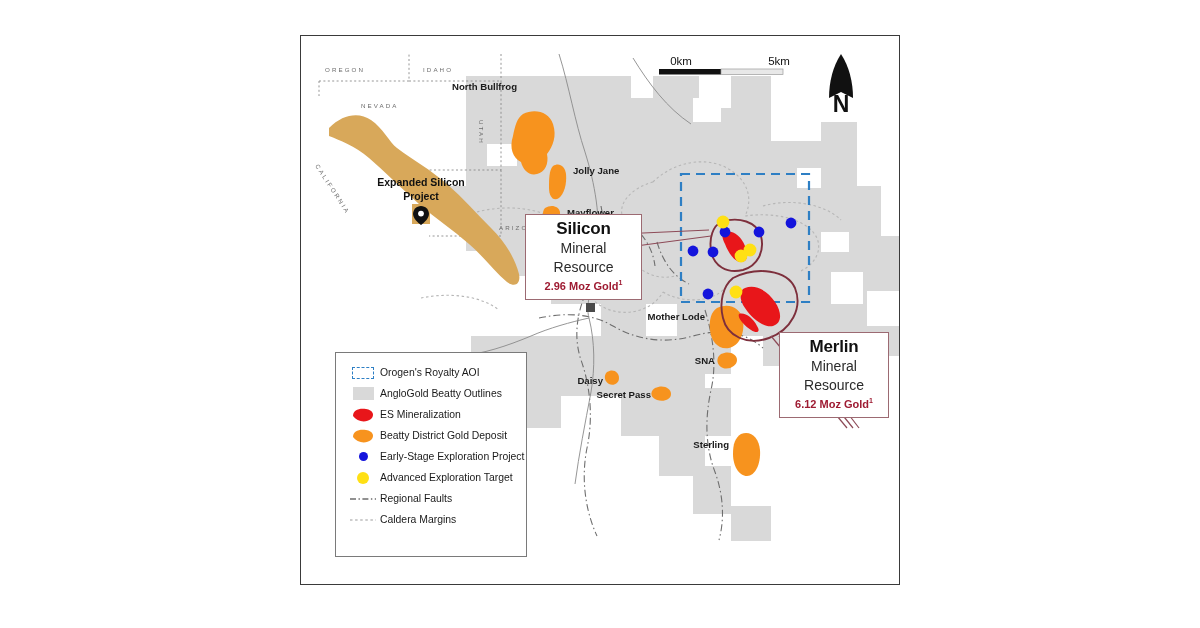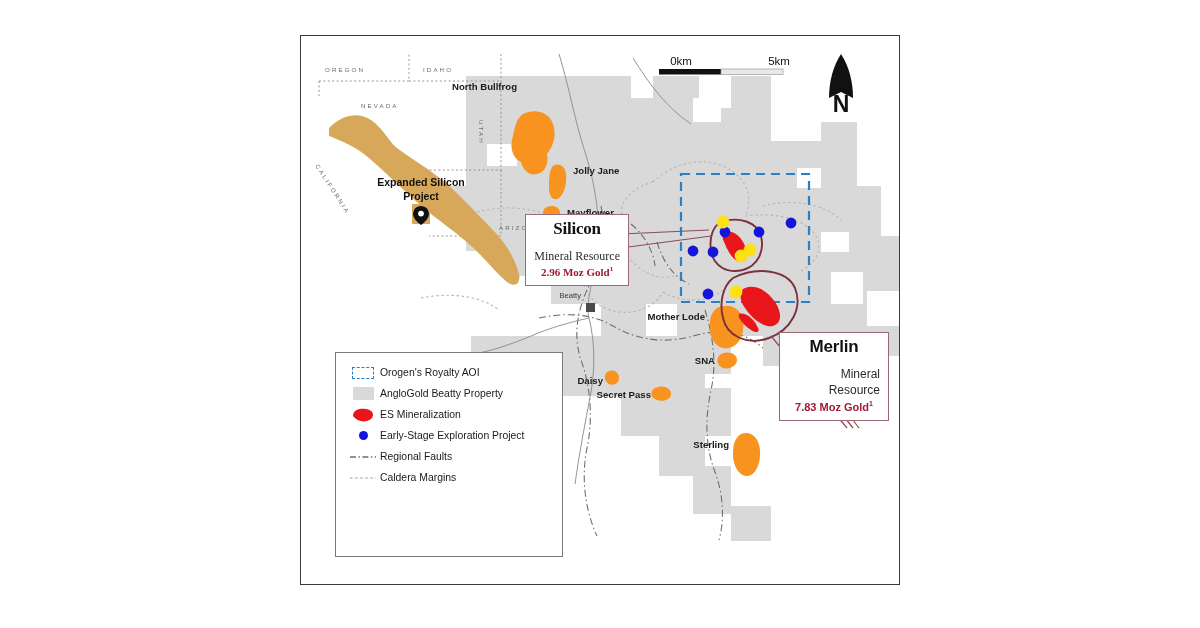--- a/index.html
+++ b/index.html
@@ -21,26 +21,26 @@
   .dep-label{font-size:9.6px;font-weight:bold;fill:#1a1a1a;
              font-family:"Liberation Sans",sans-serif;}
   .town-label{font-size:7.6px;fill:#3a3a3a;font-family:"Liberation Sans",sans-serif;}
   .scale-label{font-size:11.5px;fill:#111;font-family:"Liberation Sans",sans-serif;}
 
   
   .callout{position:absolute;background:#ffffff;border:1px solid #9c6a72;
            box-sizing:border-box;text-align:center;padding:5px 8px 6px;}
   .callout .c-title{font-size:17px;font-weight:bold;color:#111;line-height:1.05;
                     letter-spacing:-0.2px;}
-  .callout .c-sub{font-size:12px;color:#2b2b2b;line-height:1.35;margin-top:10px;text-align:right;}
+  .callout .c-sub{font-size:14px;color:#2b2b2b;line-height:1.35;margin-top:1px;}
   .callout .c-val{font-size:11px;font-weight:bold;color:#9e1b32;line-height:1.3;margin-top:1px;}
   .callout .c-val sup{font-size:7px;vertical-align:super;font-weight:bold;}
 
   
-  #legend{position:absolute;left:34px;top:316px;width:228px;height:205px;
+  #legend{position:absolute;left:34px;top:316px;width:192px;height:205px;
           background:#ffffff;border:1px solid #7a7a7a;box-sizing:border-box;
           padding:9px 8px 6px 10px;}
   .leg-row{display:flex;align-items:center;height:21px;}
   .leg-sym{width:34px;flex:0 0 34px;display:flex;align-items:center;justify-content:center;}
   .leg-txt{font-size:10.4px;color:#1a1a1a;white-space:nowrap;
            font-family:"Liberation Sans",sans-serif;}
   .sym-aoi{width:22px;height:12px;border:1.8px dashed #2e7fc4;box-sizing:border-box;}
   .sym-prop{width:21px;height:13px;background:#d9d9d9;}
   .sym-dotblue{width:9px;height:9px;border-radius:50%;background:#1414dc;}
   .sym-dotyellow{width:12px;height:12px;border-radius:50%;background:#ffe014;}
@@ -220,66 +220,80 @@
     </g>
 
     <g transform="translate(524,18)">
       <path d="M16 0 C24 12 28 28 28 44 L16 38 Z" fill="#111111"></path>
       <path d="M16 0 C8 12 4 28 4 44 L16 38 Z" fill="#111111"></path>
       <path d="M16 0 C8 12 4 28 4 44 L16 38 Z" fill="#ffffff" opacity="0"></path>
       <text x="16" y="58" text-anchor="middle" style="font-size:23px;font-weight:bold;fill:#111;font-family:'Liberation Sans',sans-serif;">N</text>
     </g>
   </svg>
 
-  <div class="callout" style="left:224px;top:178px;width:104px;font-family:Liberation Serif, serif;">
+  <div class="callout" style="left:224px;top:178px;width:117px;">
     <div class="c-title">Silicon</div>
     <div class="c-sub">Mineral Resource</div>
     <div class="c-val"><span>2.96 Moz Gold</span><sup>1</sup></div>
   </div>
 
   <div class="callout" style="left:478px;top:296px;width:110px;">
     <div class="c-title">Merlin</div>
     <div class="c-sub">Mineral Resource</div>
-    <div class="c-val"><span>7.83 Moz Gold</span><sup>1</sup></div>
+    <div class="c-val"><span>6.12 Moz Gold</span><sup>1</sup></div>
   </div>
 
   <div id="legend">
 
     <div class="leg-row">
       <span class="leg-sym">
         <span class="sym-aoi"></span>
           </span>
       <span class="leg-txt">Orogen's Royalty AOI</span>
     </div>
 
     <div class="leg-row">
       <span class="leg-sym">
         <span class="sym-prop"></span>
           </span>
-      <span class="leg-txt">AngloGold Beatty Property</span>
+      <span class="leg-txt">AngloGold Beatty Outlines</span>
     </div>
 
 
     <div class="leg-row">
       <span class="leg-sym">
         <svg width="26" height="16" viewBox="0 0 26 16">
           <path d="M3 9 C3 3 9 1 16 2 C23 3 25 8 21 12 C16 16 7 15 3 9 Z" fill="#e8161a"></path>
             </svg>
           </span>
       <span class="leg-txt">ES Mineralization</span>
     </div>
 
+    <div class="leg-row">
+      <span class="leg-sym">
+        <svg width="26" height="16" viewBox="0 0 26 16">
+          <path d="M3 9 C3 3 9 1 16 2 C23 3 25 8 21 12 C16 16 7 15 3 9 Z" fill="#f7931e"></path>
+            </svg>
+          </span>
+      <span class="leg-txt">Beatty District Gold Deposit</span>
+    </div>
 
     <div class="leg-row">
       <span class="leg-sym">
         <span class="sym-dotblue"></span>
           </span>
       <span class="leg-txt">Early-Stage Exploration Project</span>
     </div>
 
+    <div class="leg-row">
+      <span class="leg-sym">
+        <span class="sym-dotyellow"></span>
+          </span>
+      <span class="leg-txt">Advanced Exploration Target</span>
+    </div>
 
     <div class="leg-row">
       <span class="leg-sym">
         <svg width="28" height="10" viewBox="0 0 28 10">
           <line x1="1" y1="5" x2="27" y2="5" stroke="#6e6e6e" stroke-width="1.6" stroke-dasharray="6,2.5,1.4,2.5"></line>
             </svg>
           </span>
       <span class="leg-txt">Regional Faults</span>
     </div>
 

